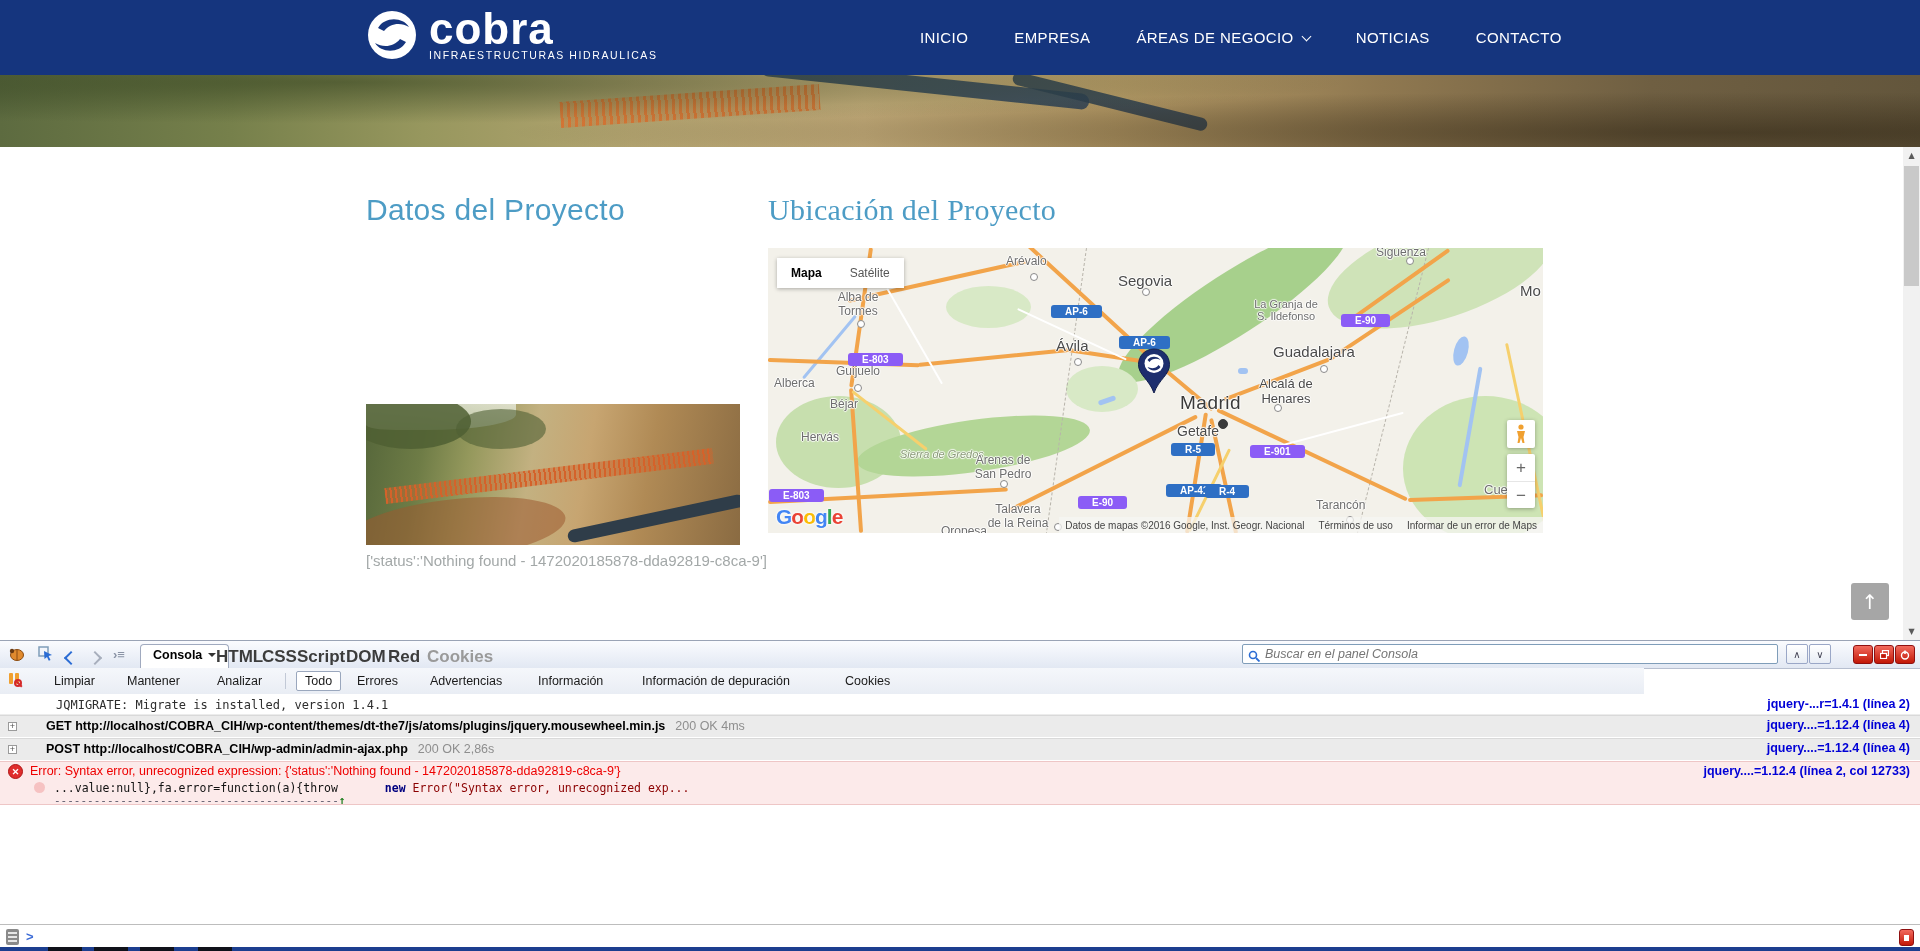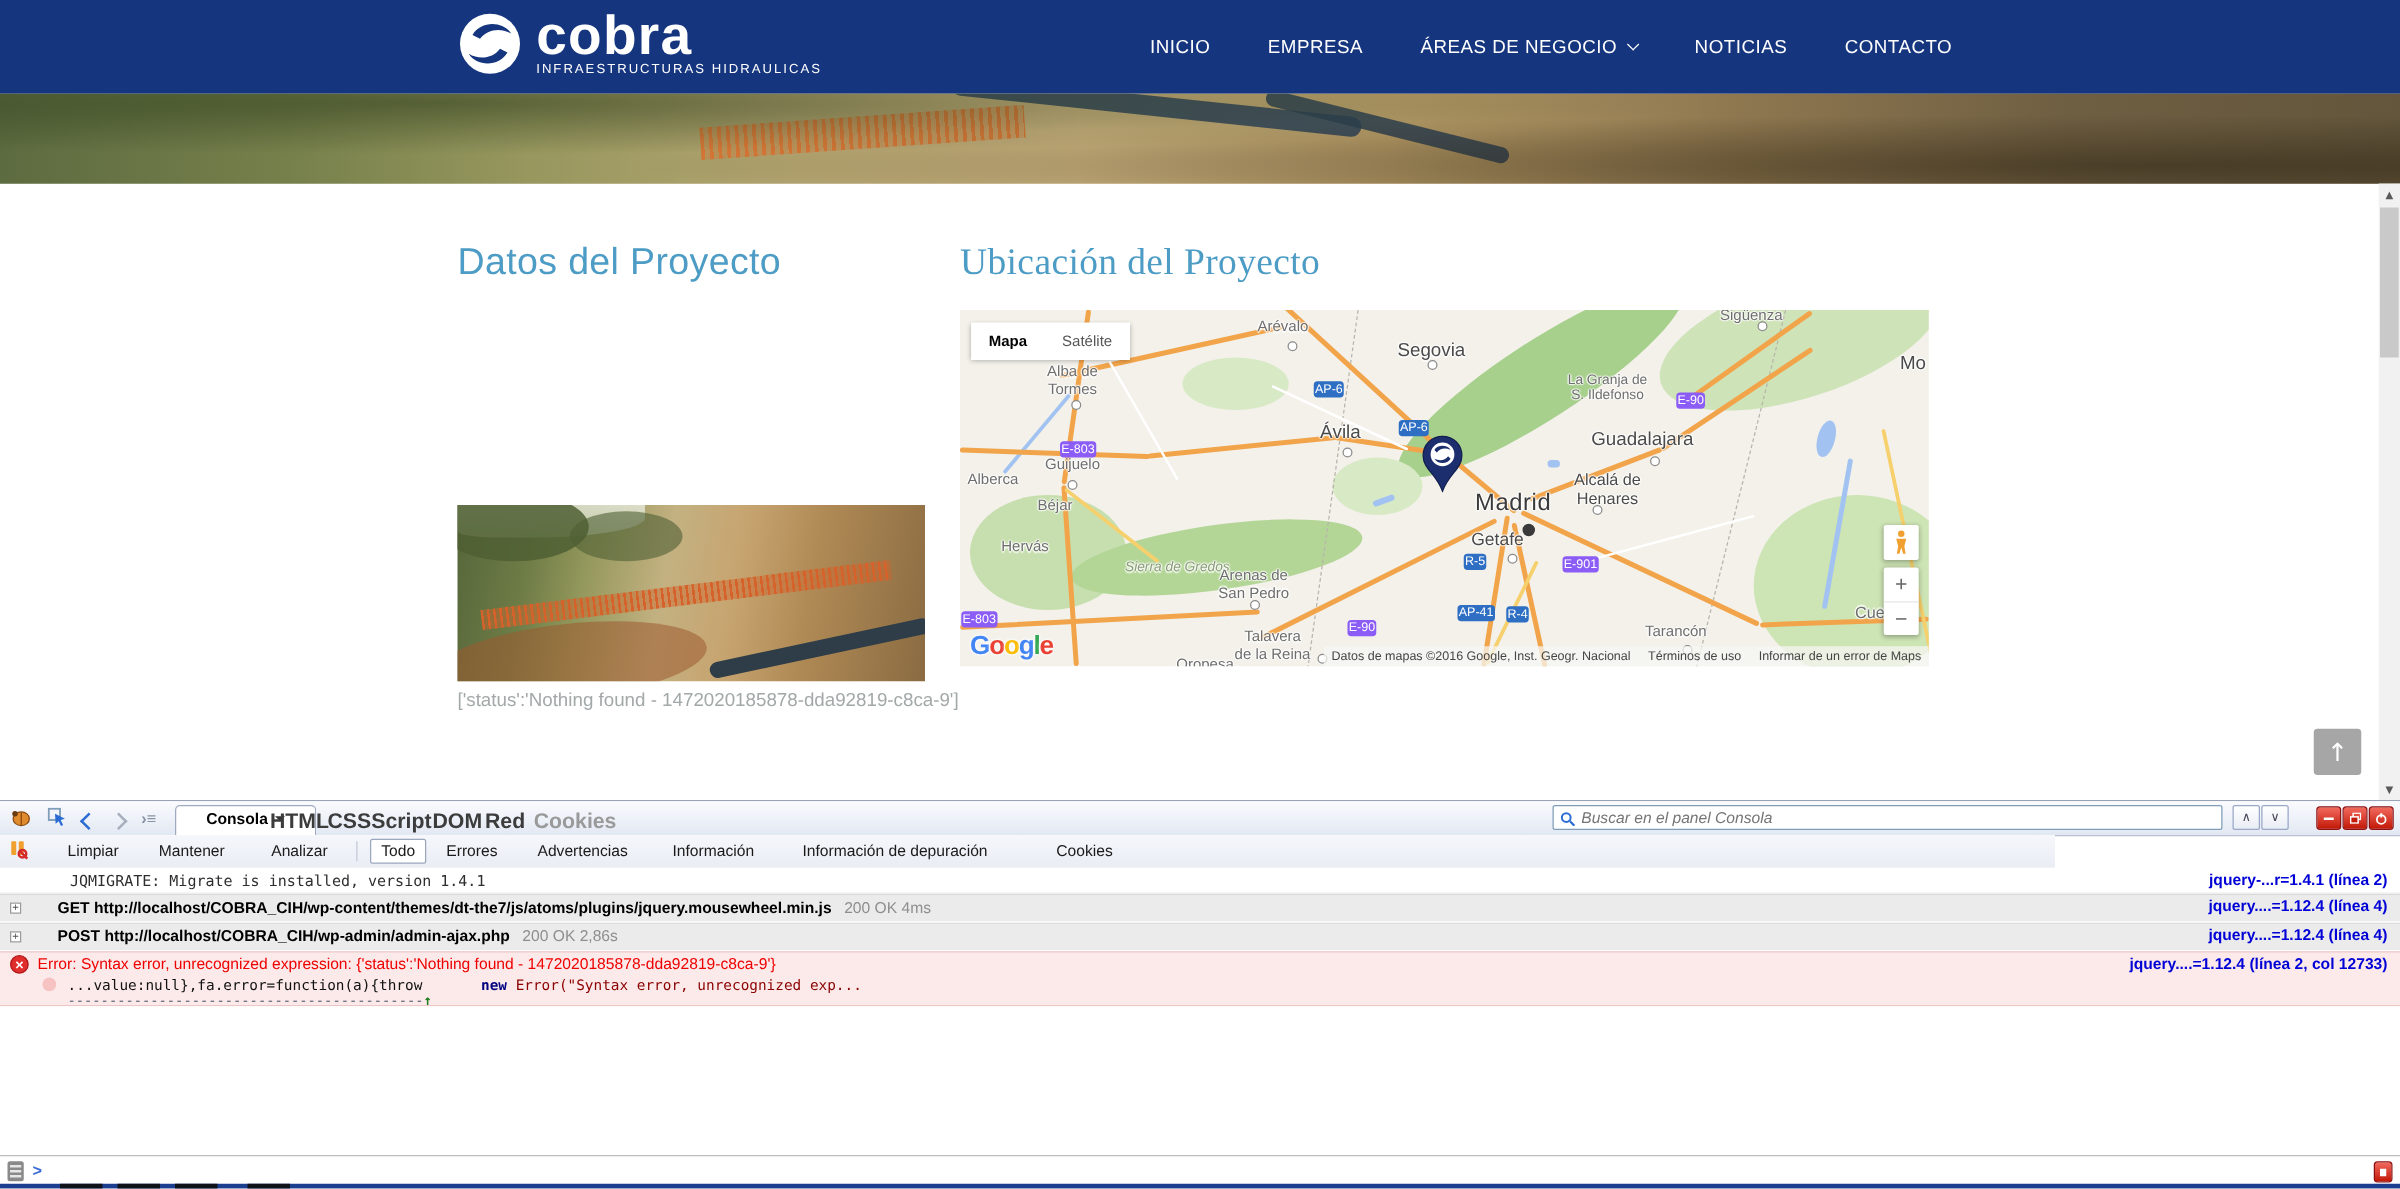--- a/index.html
+++ b/index.html
@@ -51,21 +51,21 @@
   .road.w{background:#ffffff;height:2px;}
   .boundary{position:absolute;border-left:1px dashed #b8b4ab;transform-origin:0 0;}
   .water{position:absolute;background:#a2c3f2;}
   .maplabel{position:absolute;font-size:12px;color:#6e6e6e;white-space:pre-line;text-align:center;
     text-shadow:1px 0 1px #fff,-1px 0 1px #fff,0 1px 1px #fff,0 -1px 1px #fff;z-index:3;}
   .maplabel.med{font-size:15px;color:#4a4a4a;}
   .maplabel.big{font-size:19px;color:#3a3a3a;font-weight:500;letter-spacing:.5px;}
   .maplabel.terrain{font-style:italic;color:#8a9b78;font-size:11px;}
   .towndot{position:absolute;width:6px;height:6px;border:1.5px solid #8a8a8a;border-radius:50%;background:#fff;z-index:2;}
   .towndot.filled{background:#3a3a3a;border-color:#3a3a3a;}
-  .badge{position:absolute;font-size:10px;font-weight:normal;color:#fff;padding:1px 1px;border-radius:3px;z-index:3;}
+  .badge{position:absolute;font-size:10px;font-weight:bold;color:#fff;padding:1px 14px;border-radius:3px;z-index:3;}
   .badge.b{background:#2e6fc4;}
   .badge.g{background:#8b5cf6;}
   #marker{position:absolute;left:369px;top:100px;z-index:6;cursor:pointer;}
   #maptype{position:absolute;left:9px;top:10px;z-index:7;display:flex;box-shadow:0 1px 4px rgba(0,0,0,.3);}
   .mtbtn{background:#fff;font-size:12px;padding:8px 14px;cursor:pointer;color:#565656;}
   .mtbtn.sel{font-weight:bold;color:#000;}
   #pegman{position:absolute;right:8px;top:172px;width:28px;height:28px;background:#fff;border-radius:2px;
     box-shadow:0 1px 4px rgba(0,0,0,.3);z-index:7;display:flex;align-items:center;justify-content:center;cursor:pointer;}
   #zoombox{position:absolute;right:8px;top:206px;width:28px;height:54px;background:#fff;border-radius:2px;
     box-shadow:0 1px 4px rgba(0,0,0,.3);z-index:7;}
@@ -88,21 +88,21 @@
     font-family:"DejaVu Sans",sans-serif;}
 
   
   #console{position:absolute;left:0;top:640px;width:1920px;height:311px;background:#fff;border-top:1px solid #9aa3b5;}
   #fbtoolbar{position:absolute;left:0;top:0;width:1920px;height:27px;
     background:linear-gradient(#fafbfe,#e2e8f3);border-bottom:1px solid #b7bfd0;}
   .fbicon{position:absolute;top:5px;cursor:pointer;}
   .chevbtn{display:inline-block;width:8px;height:8px;border-left:2.5px solid #2b6cd4;border-bottom:2.5px solid #2b6cd4;transform:rotate(45deg);}
   .chevbtn.fwd{border-color:#a7aebc;transform:rotate(-135deg);}
   #fbtab-active{position:absolute;left:140px;top:3px;height:21px;background:#fff;border:1px solid #a0aabf;border-bottom:none;
-    border-radius:4px 4px 0 0;padding:3px 24px 0;font-size:12.5px;font-weight:bold;color:#000;cursor:pointer;}
+    border-radius:4px 4px 0 0;padding:3px 12px 0;font-size:12.5px;font-weight:bold;color:#000;cursor:pointer;}
   .caret{display:inline-block;width:0;height:0;border-left:4px solid transparent;border-right:4px solid transparent;
     border-top:4px solid #333;margin-left:6px;vertical-align:2px;}
   .fbtab{position:absolute;top:6px;font-size:17px;font-weight:bold;color:#3c3c3c;cursor:pointer;}
   .fbtab.dim{color:#9a9a9a;}
   #fbsearch{position:absolute;left:1242px;top:3px;width:536px;height:20px;border:1px solid #7f9db9;border-radius:2px;
     background:#fff;font-size:12.5px;font-style:italic;padding:0 4px 0 22px;box-sizing:border-box;
     font-family:"Liberation Sans",sans-serif;color:#333;}
   #searchicon{position:absolute;left:1248px;top:7px;z-index:2;}
   .udbtn{position:absolute;top:3px;width:22px;height:20px;background:linear-gradient(#fff,#e8edf5);border:1px solid #9aa7c7;
     border-radius:2px;box-sizing:border-box;display:flex;align-items:center;justify-content:center;

